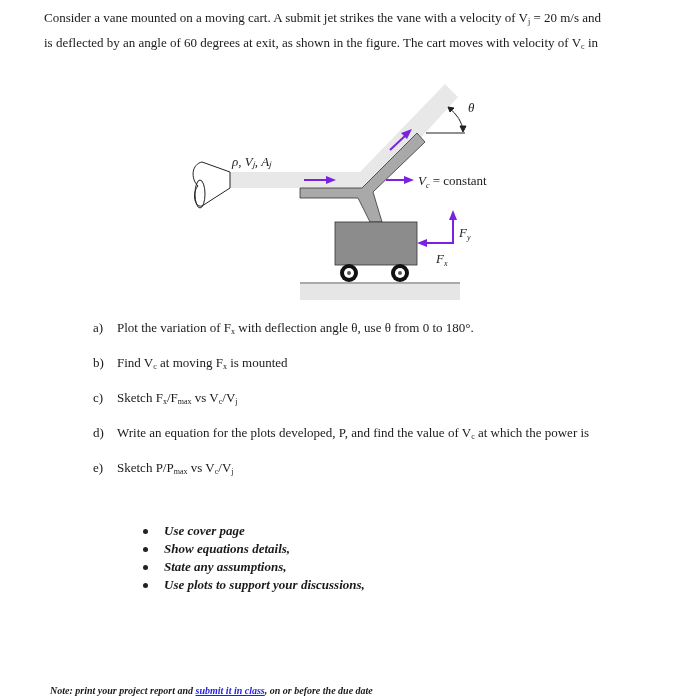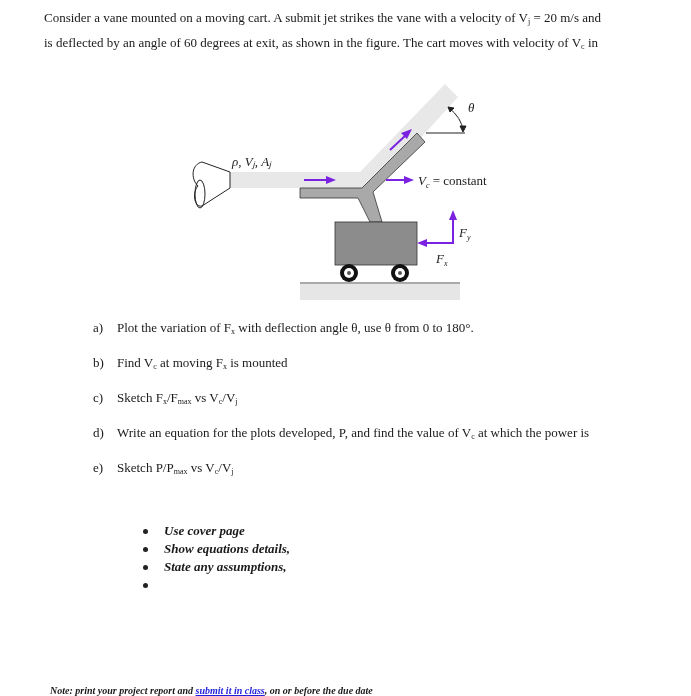--- a/index.html
+++ b/index.html
@@ -127,18 +127,19 @@
   <div class="b">
       <span class="dot"></span>
       <span>Show equations details,</span>
     </div>
   <div class="b">
       <span class="dot"></span>
       <span>State any assumptions,</span>
     </div>
   <div class="b">
       <span class="dot"></span>
+      <span>Use plots to support your discussions,</span>
     </div>
 </div>
 
 <div class="note">
   <span>Note: print your project report and </span><a>submit it in class</a><span>, on or before the due date</span>
 </div>
 
 </body></html>

